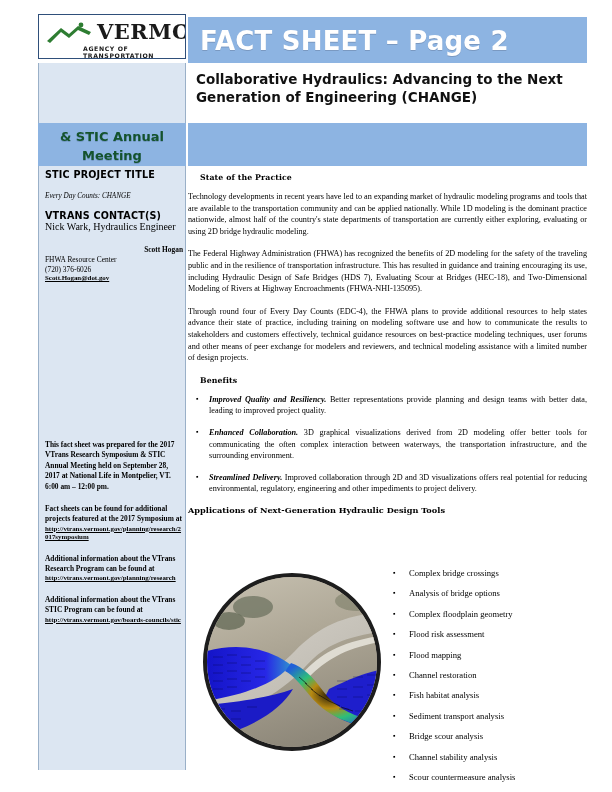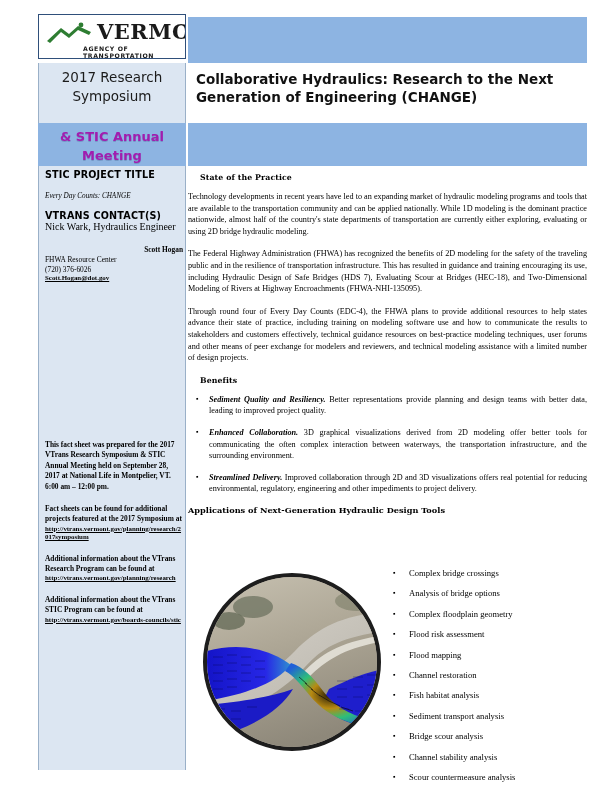--- a/index.html
+++ b/index.html
@@ -54,21 +54,21 @@
     text-align:center;font-family:"DejaVu Sans", sans-serif;
     font-size:13.5px;color:#1b1b1b;line-height:19px;
   }
   .side-band{
     position:absolute;left:38px;top:123px;width:148px;height:43px;
     background:#8db4e2;
   }
   .side-head2{
     position:absolute;left:44px;top:127px;width:136px;
     text-align:center;font-family:"DejaVu Sans", sans-serif;
-    font-weight:bold;font-size:13px;color:#a21caf;line-height:19px;
+    font-weight:bold;font-size:13px;color:#14532d;line-height:19px;
     text-shadow:0 1px 0 rgba(110,145,190,.8);
   }
 
   .side-body{
     position:absolute;left:45px;top:170px;width:138px;
     color:#000;font-size:7.4px;line-height:9.6px;
   }
   .sb-h{
     font-family:"DejaVu Sans", sans-serif;font-weight:bold;
     font-size:9.6px;letter-spacing:.2px;margin:0 0 1px 0;
@@ -140,34 +140,34 @@
   .app-li{display:flex;margin-bottom:9.4px;}
   .app-li .dot{width:16px;flex:0 0 16px;font-size:7px;line-height:11px;}
   .app-li .txt{font-size:8.6px;line-height:11px;}
 </style>
 </head>
 <body>
 
 <div class="page">
 
   <div class="hdr-band"></div>
+  <div class="hdr-title">FACT SHEET – Page 2</div>
 
   <div class="logo-box">
     <span class="logo-mark">
       <svg width="52" height="24" viewBox="0 0 52 24">
         <path d="M2 20 L16 7 L24 13 L33 5 L46 11 L44 14 L33 9 L24 17 L16 11 L5 22 Z" fill="#2e7d32"></path>
         <circle cx="36" cy="4" r="2.4" fill="#2e7d32"></circle>
       </svg>
     </span>
     <span class="logo-word">VERMONT</span>
     <span class="logo-sub">AGENCY OF TRANSPORTATION</span>
   </div>
 
   <div class="side-col"></div>
-  <div class="side-head1">2017 Research Symposium</div>
   <div class="side-band"></div>
   <div class="side-head2">&amp; STIC Annual Meeting</div>
 
   <div class="side-body">
     <div class="sb-block">
       <div class="sb-h">STIC PROJECT TITLE</div>
       <div class="sb-i">Every Day Counts: CHANGE</div>
     </div>
 
     <div class="sb-block">
@@ -197,36 +197,36 @@
       <a class="sb-link plain" href="#">http://vtrans.vermont.gov/planning/research</a>
     </p>
 
     <p class="sl-p">
       <span>Additional information about the VTrans STIC Program can be found at</span>
       <a class="sb-link plain" href="#">http://vtrans.vermont.gov/boards-councils/stic</a>
     </p>
   </div>
 
   <div class="main">
-    <div class="m-sub">Collaborative Hydraulics: Research to the Next Generation of Engineering (CHANGE)</div>
+    <div class="m-sub">Collaborative Hydraulics: Advancing to the Next Generation of Engineering (CHANGE)</div>
   </div>
   <div class="m-band"></div>
 
   <div class="body-col">
 
     <div class="h-sec">State of the Practice</div>
     <p class="p">Technology developments in recent years have led to an expanding market of hydraulic modeling programs and tools that are available to the transportation community and can be applied nationally. While 1D modeling is the dominant practice nationwide, almost half of the country's state departments of transportation are currently either exploring, evaluating or using 2D bridge hydraulic modeling.</p>
     <p class="p">The Federal Highway Administration (FHWA) has recognized the benefits of 2D modeling for the safety of the traveling public and in the resilience of transportation infrastructure. This has resulted in guidance and training encouraging its use, including Hydraulic Design of Safe Bridges (HDS 7), Evaluating Scour at Bridges (HEC-18), and Two-Dimensional Modeling of Rivers at Highway Encroachments (FHWA-NHI-135095).</p>
     <p class="p">Through round four of Every Day Counts (EDC-4), the FHWA plans to provide additional resources to help states advance their state of practice, including training on modeling software use and how to communicate the results to stakeholders and customers effectively, technical guidance resources on best-practice modeling techniques, user forums and other means of peer exchange for modelers and reviewers, and technical modeling assistance with a limited number of design projects.</p>
 
     <div class="h-sec" style="margin-top:12px">Benefits</div>
 
     <div class="bul">
       <span class="dot">▪</span>
-      <span class="txt"><span class="lead">Sediment Quality and Resiliency.</span><span> Better representations provide planning and design teams with better data, leading to improved project quality.</span></span>
+      <span class="txt"><span class="lead">Improved Quality and Resiliency.</span><span> Better representations provide planning and design teams with better data, leading to improved project quality.</span></span>
     </div>
 
     <div class="bul">
       <span class="dot">▪</span>
       <span class="txt"><span class="lead">Enhanced Collaboration.</span><span> 3D graphical visualizations derived from 2D modeling offer better tools for communicating the often complex interaction between waterways, the transportation infrastructure, and the surrounding environment.</span></span>
     </div>
 
     <div class="bul">
       <span class="dot">▪</span>
       <span class="txt"><span class="lead">Streamlined Delivery.</span><span> Improved collaboration through 2D and 3D visualizations offers real potential for reducing environmental, regulatory, engineering and other impediments to project delivery.</span></span>

